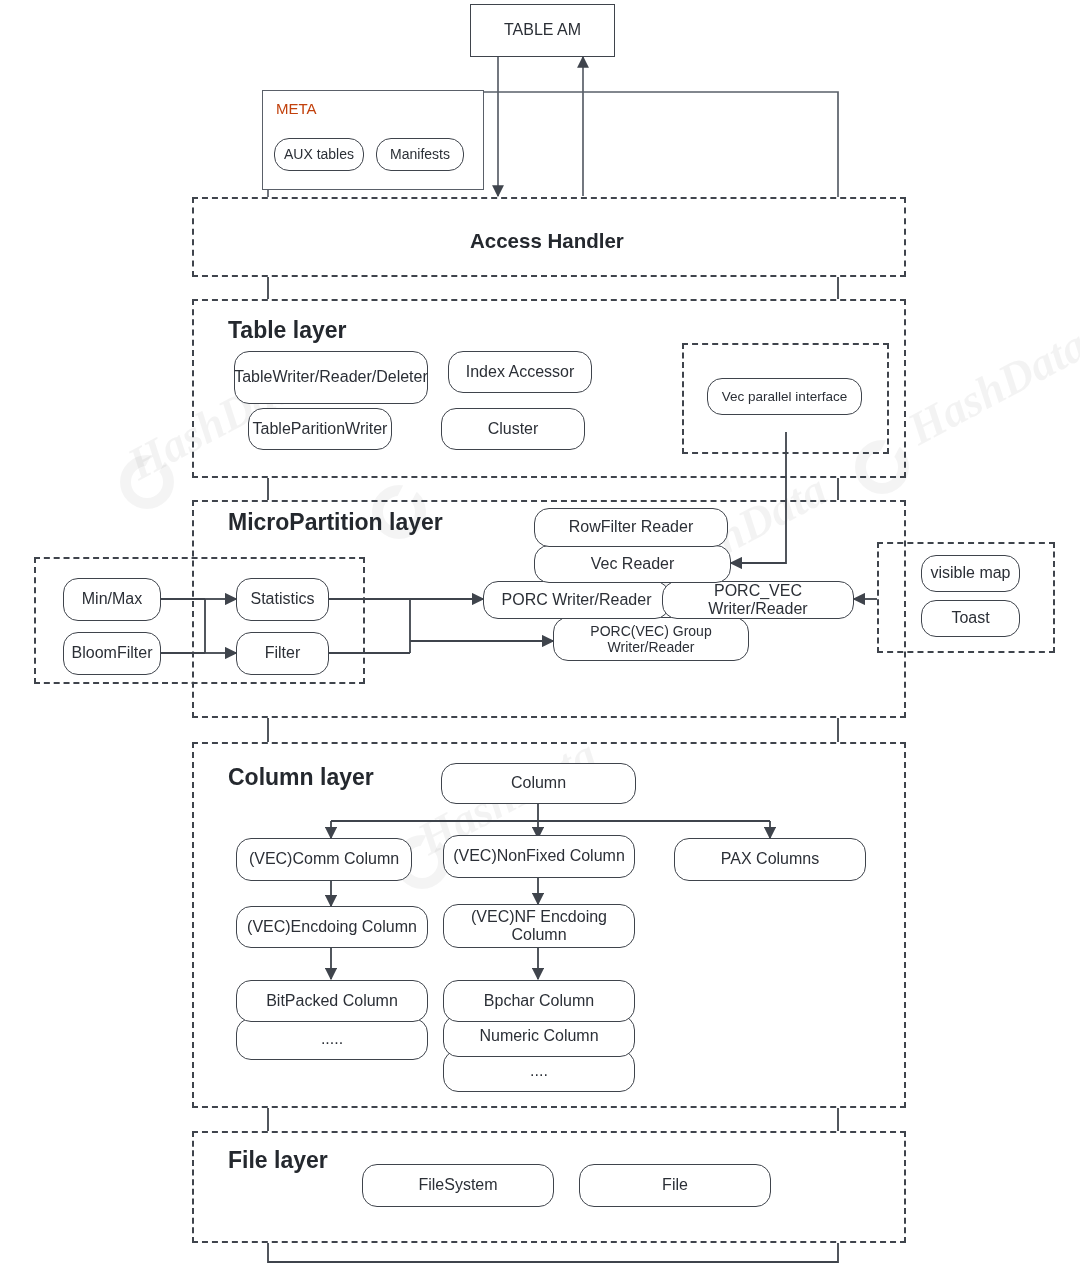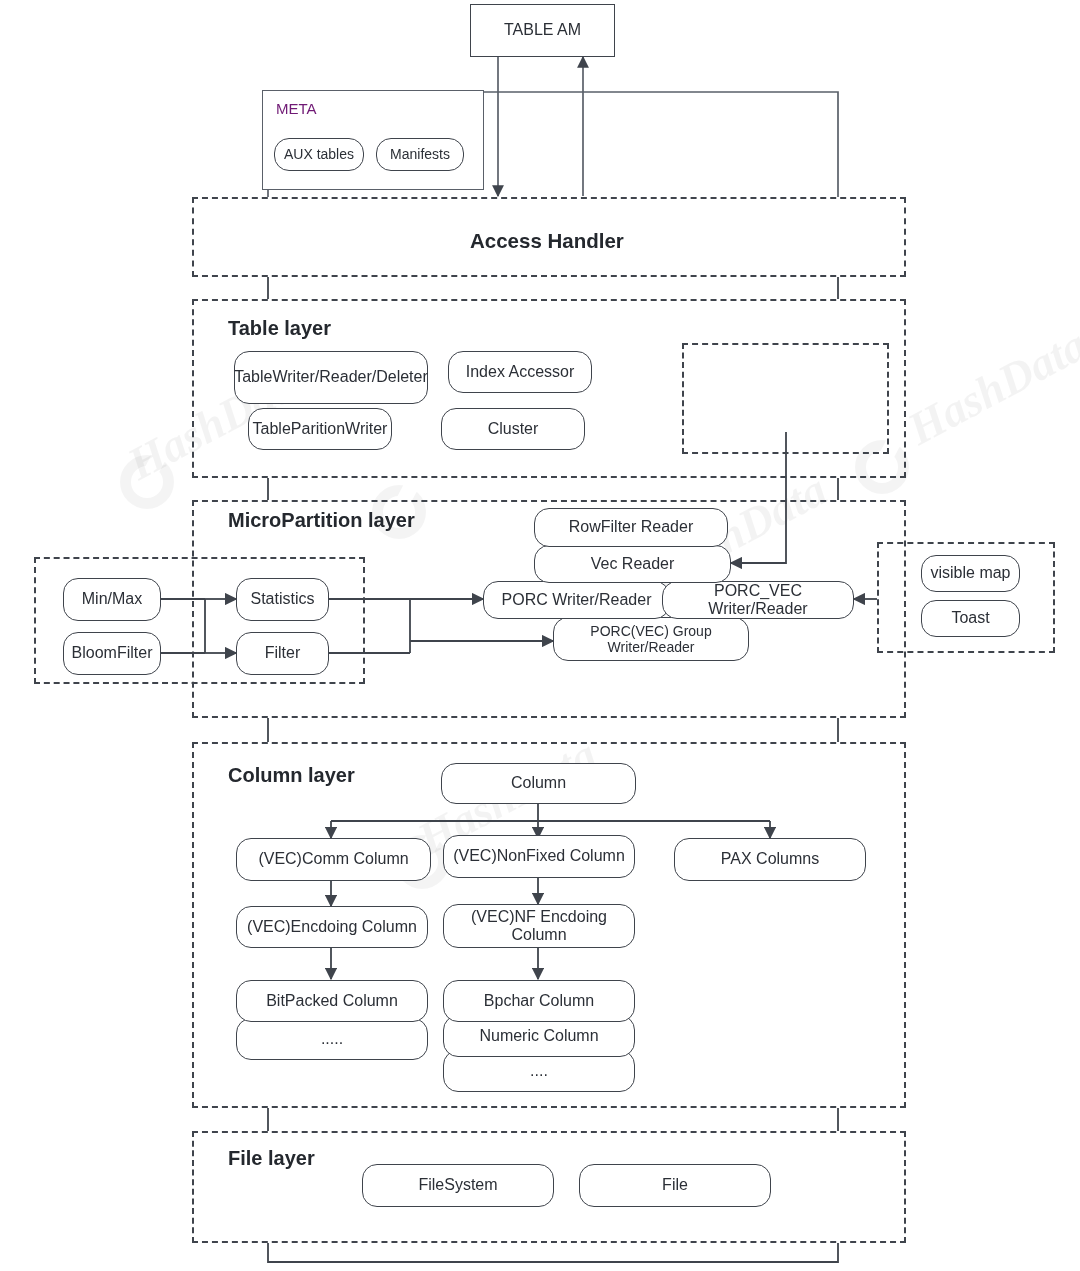--- a/index.html
+++ b/index.html
@@ -38,42 +38,42 @@
   .node.rounded { border-radius: 15px; }
   .node.sharp { border-radius: 0; }
   
   .layer {
     position: absolute;
     border: 2.6px dashed #3f444c;
     background: transparent;
   }
   .layer-title {
     position: absolute;
-    font-size: 20px;
+    font-size: 23px;
     font-weight: bold;
     color: #24282e;
     white-space: nowrap;
   }
   .layer-title.center {
     font-size: 20.5px;
   }
   .inner-dash {
     position: absolute;
     border: 2.3px dashed #3f444c;
     background: transparent;
   }
   .solid-box {
     position: absolute;
     border: 1.6px solid #5a6069;
     background: #ffffff;
   }
   .solid-box-title {
     position: absolute;
     font-size: 15px;
-    color: #701a75;
+    color: #c2410c;
   }
   
   .wm {
     position: absolute;
     color: #000;
     opacity: 0.045;
     font-size: 46px;
     font-style: italic;
     font-weight: bold;
     font-family: "Liberation Serif", serif;
@@ -214,20 +214,23 @@
     <span>Index Accessor</span>
   </div>
   <div class="node rounded" style="left:248px; top:408px; width:144px; height:42px;">
     <span>TableParitionWriter</span>
   </div>
   <div class="node rounded" style="left:441px; top:408px; width:144px; height:42px;">
     <span>Cluster</span>
   </div>
 
   <div class="inner-dash" style="left:682px; top:343px; width:207px; height:111px;"></div>
+  <div class="node rounded" style="left:707px; top:378px; width:155px; height:37px; font-size:13.5px;">
+    <span>Vec parallel interface</span>
+  </div>
 
   <div class="layer" style="left:192px; top:500px; width:714px; height:218px;"></div>
   <div class="layer-title" style="left:228px; top:509px;">MicroPartition layer</div>
 
   <div class="inner-dash" style="left:34px; top:557px; width:331px; height:127px;"></div>
   <div class="node rounded" style="left:63px; top:578px; width:98px; height:43px;">
     <span>Min/Max</span>
   </div>
   <div class="node rounded" style="left:63px; top:632px; width:98px; height:43px;">
     <span>BloomFilter</span>
@@ -263,21 +266,21 @@
     <span>Toast</span>
   </div>
 
   <div class="layer" style="left:192px; top:742px; width:714px; height:366px;"></div>
   <div class="layer-title" style="left:228px; top:764px;">Column layer</div>
 
   <div class="node rounded" style="left:441px; top:763px; width:195px; height:41px;">
     <span>Column</span>
   </div>
 
-  <div class="node rounded" style="left:236px; top:838px; width:195px; height:43px;">
+  <div class="node rounded" style="left:236px; top:838px; width:176px; height:43px;">
     <span>(VEC)Comm Column</span>
   </div>
   <div class="node rounded" style="left:443px; top:835px; width:192px; height:43px;">
     <span>(VEC)NonFixed Column</span>
   </div>
   <div class="node rounded" style="left:674px; top:838px; width:192px; height:43px;">
     <span>PAX Columns</span>
   </div>
 
   <div class="node rounded" style="left:236px; top:906px; width:192px; height:42px;">

